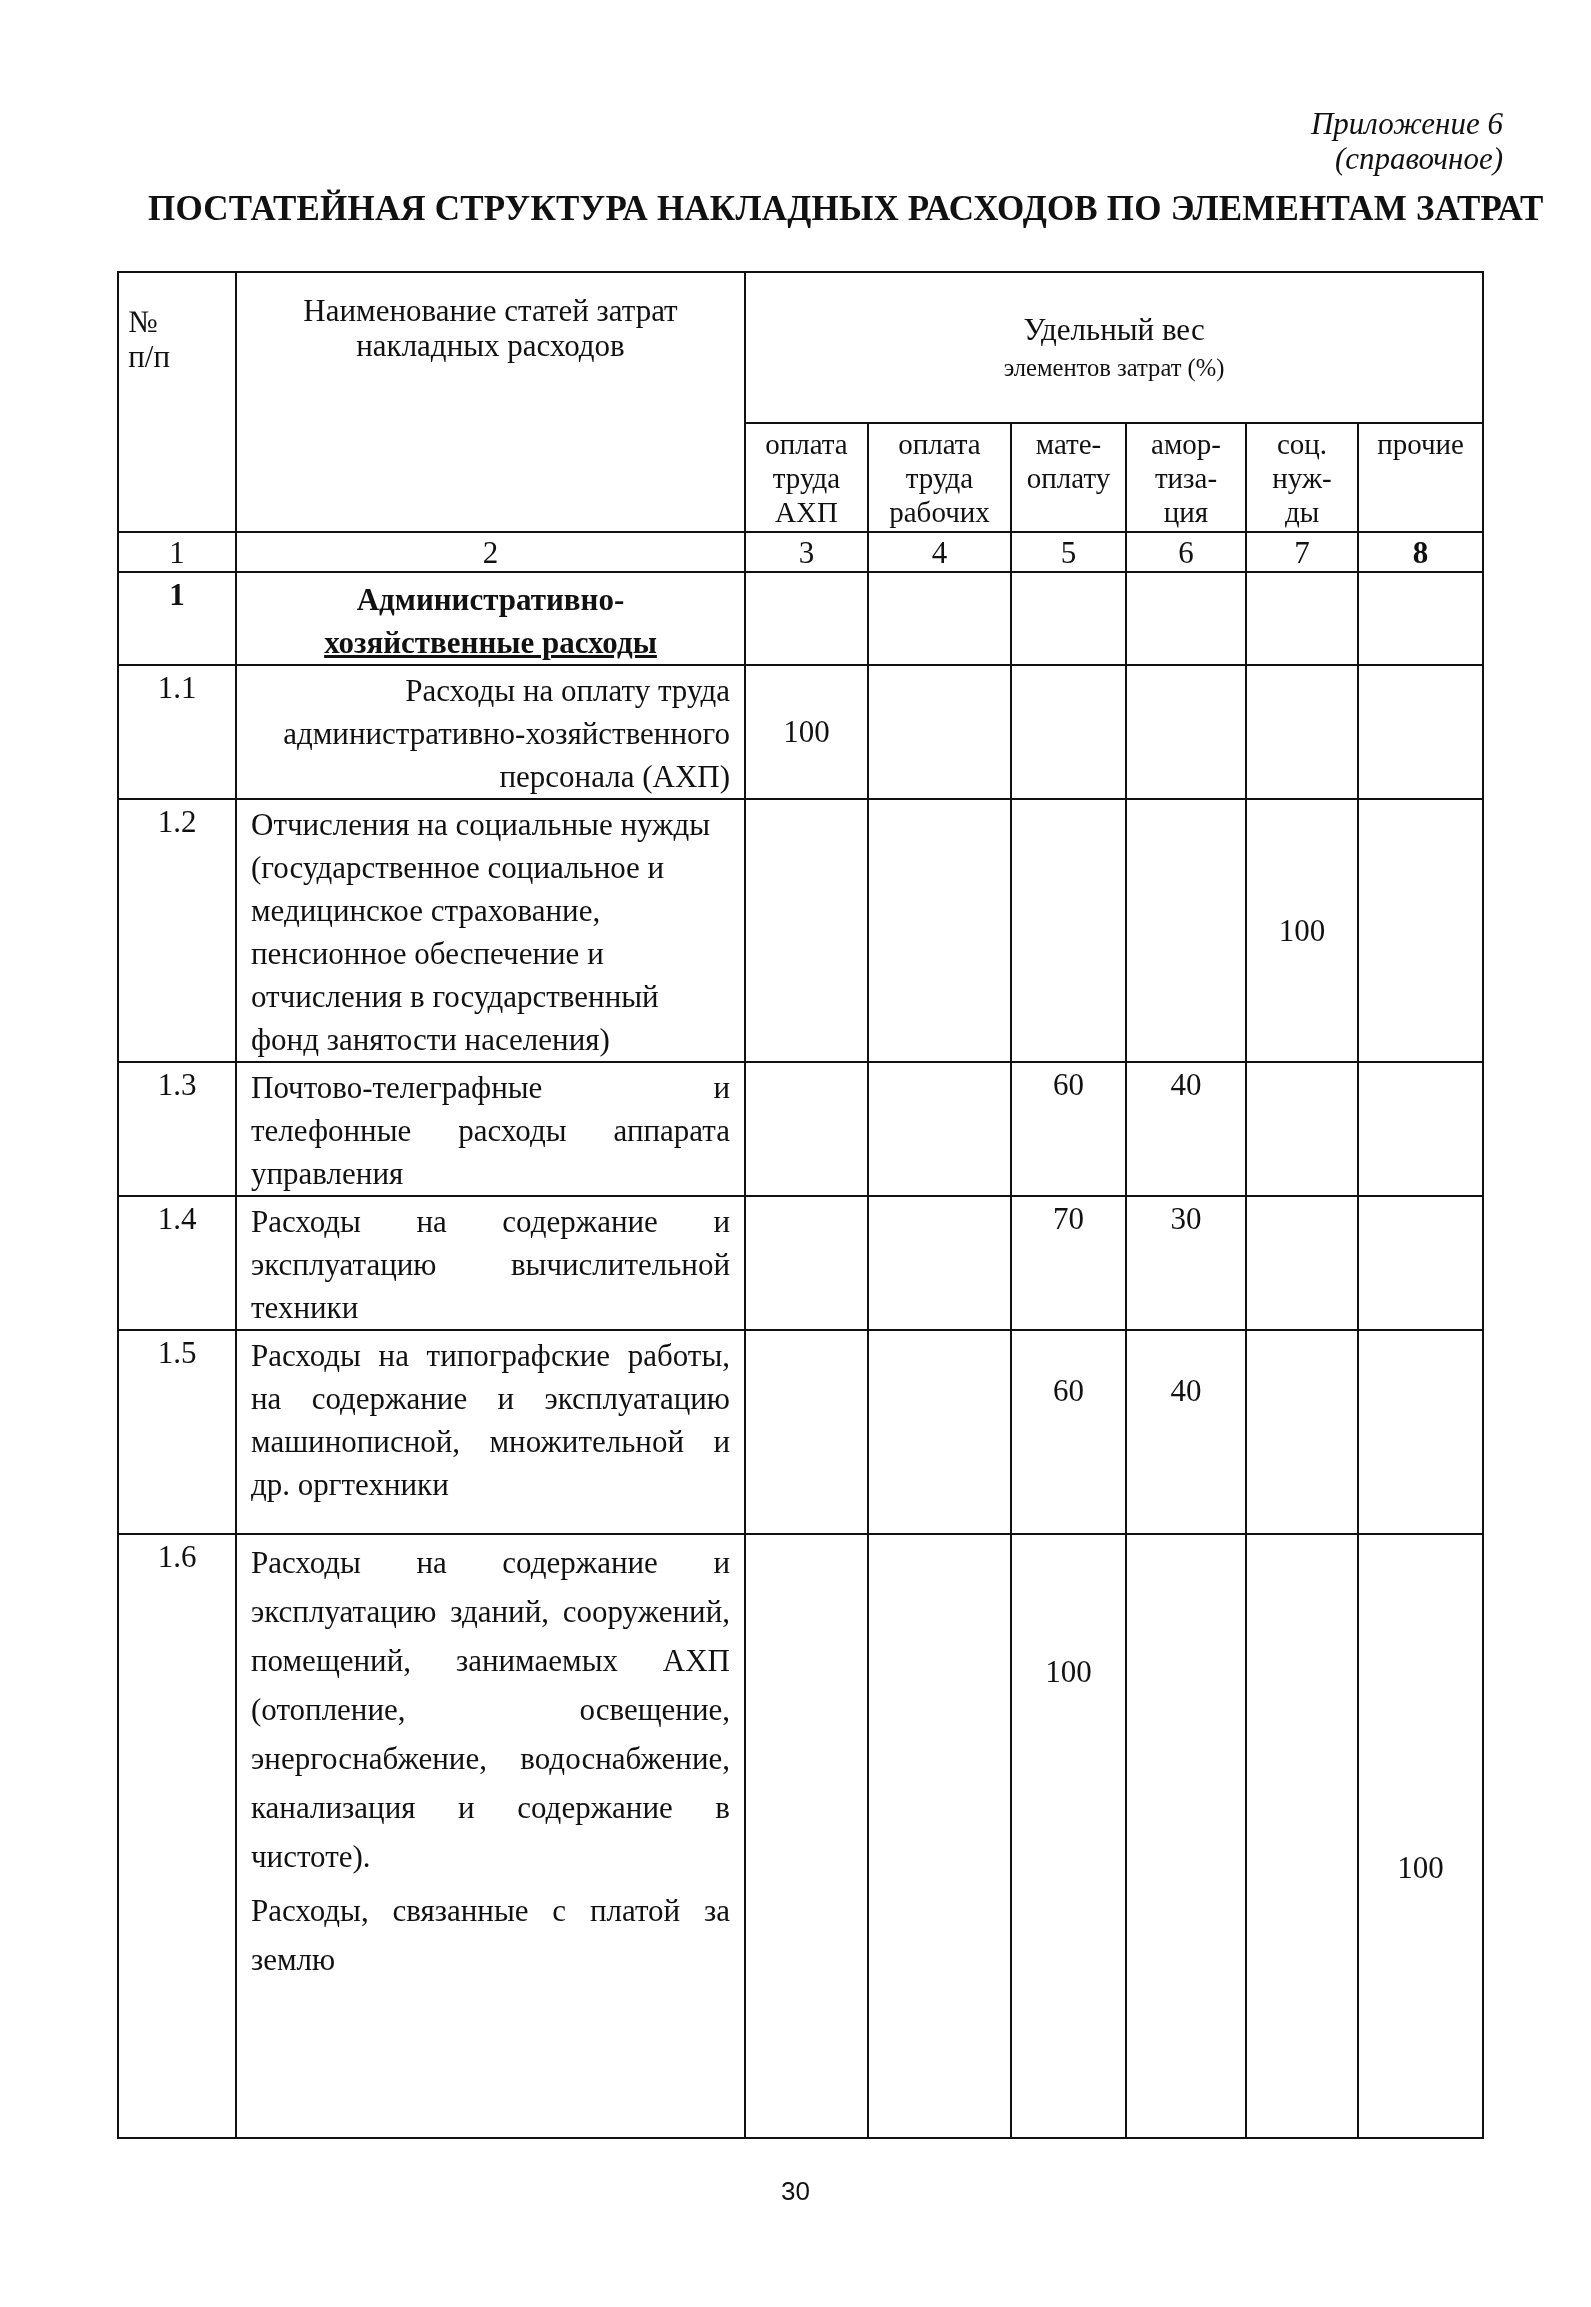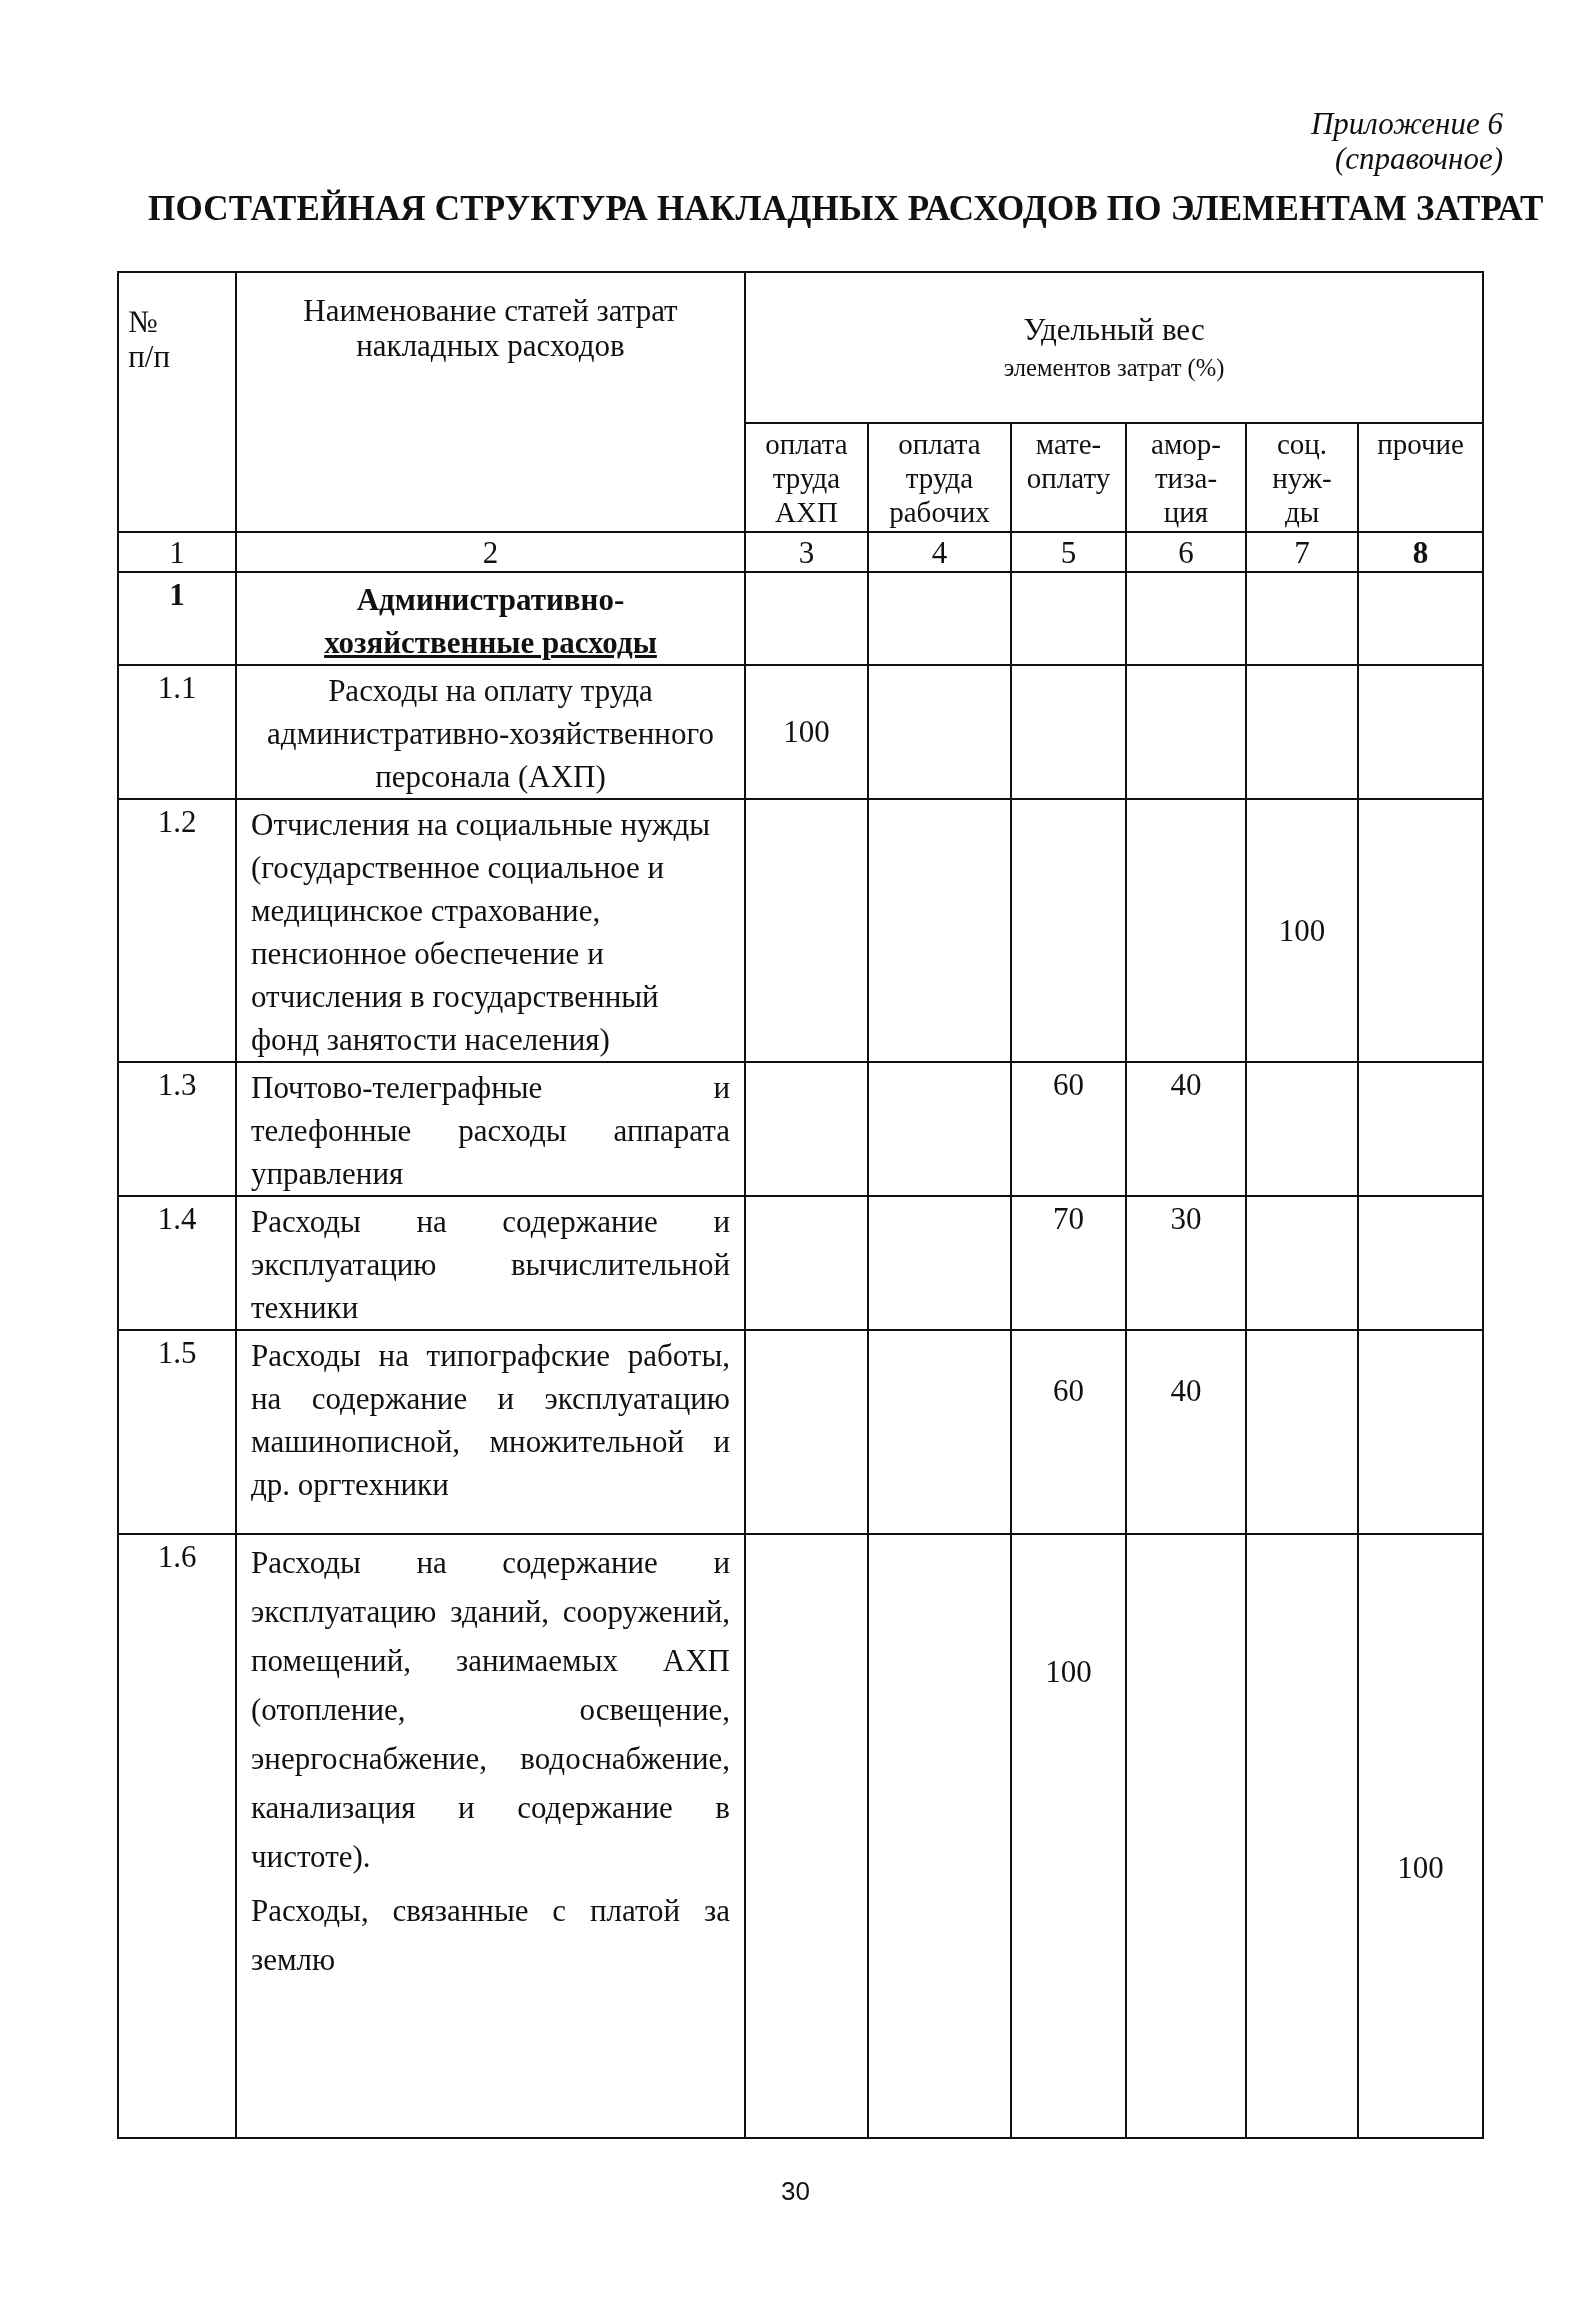--- a/index.html
+++ b/index.html
@@ -114,21 +114,21 @@
     <td></td>
         <td></td>
     <td></td>
         <td></td>
     <td></td>
         <td></td>
   </tr>
 
   <tr style="height:122px">
     <td class="c-num">1.1</td>
-    <td class="c-text" style="text-align:center">Расходы на оплату труда административно-хозяйственного персонала (АХП)</td>
+    <td class="c-text" style="text-align:right">Расходы на оплату труда административно-хозяйственного персонала (АХП)</td>
     <td class="c-val" style="vertical-align:middle">100</td>
     <td class="c-val"></td>
     <td class="c-val"></td>
     <td class="c-val"></td>
     <td class="c-val"></td>
     <td class="c-val"></td>
   </tr>
 
   <tr style="height:240px">
     <td class="c-num">1.2</td>

